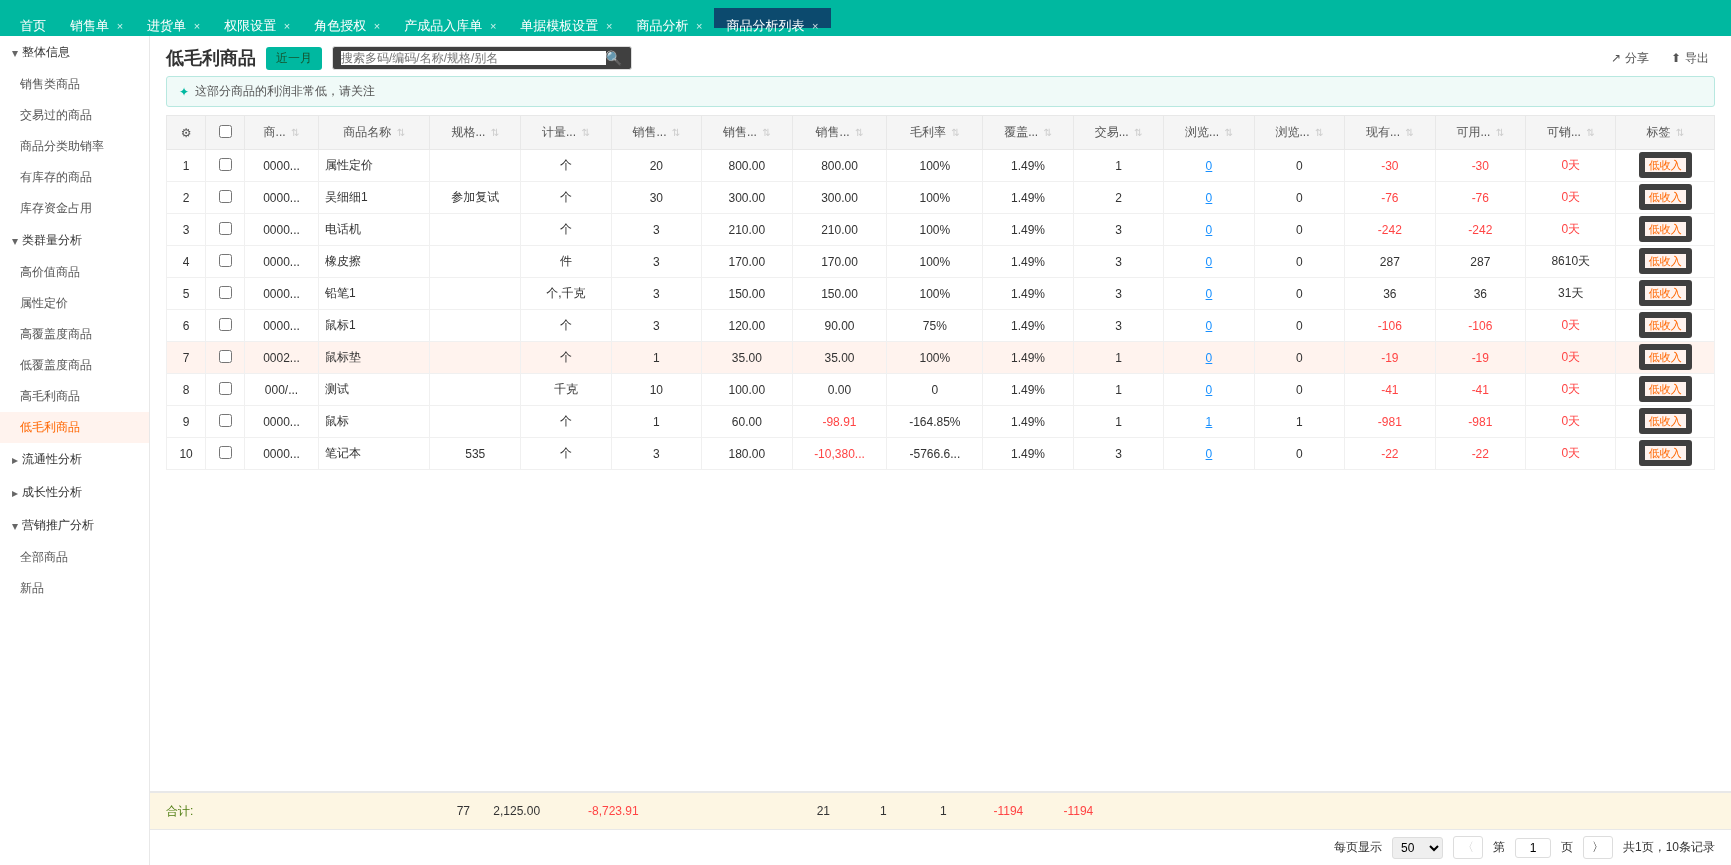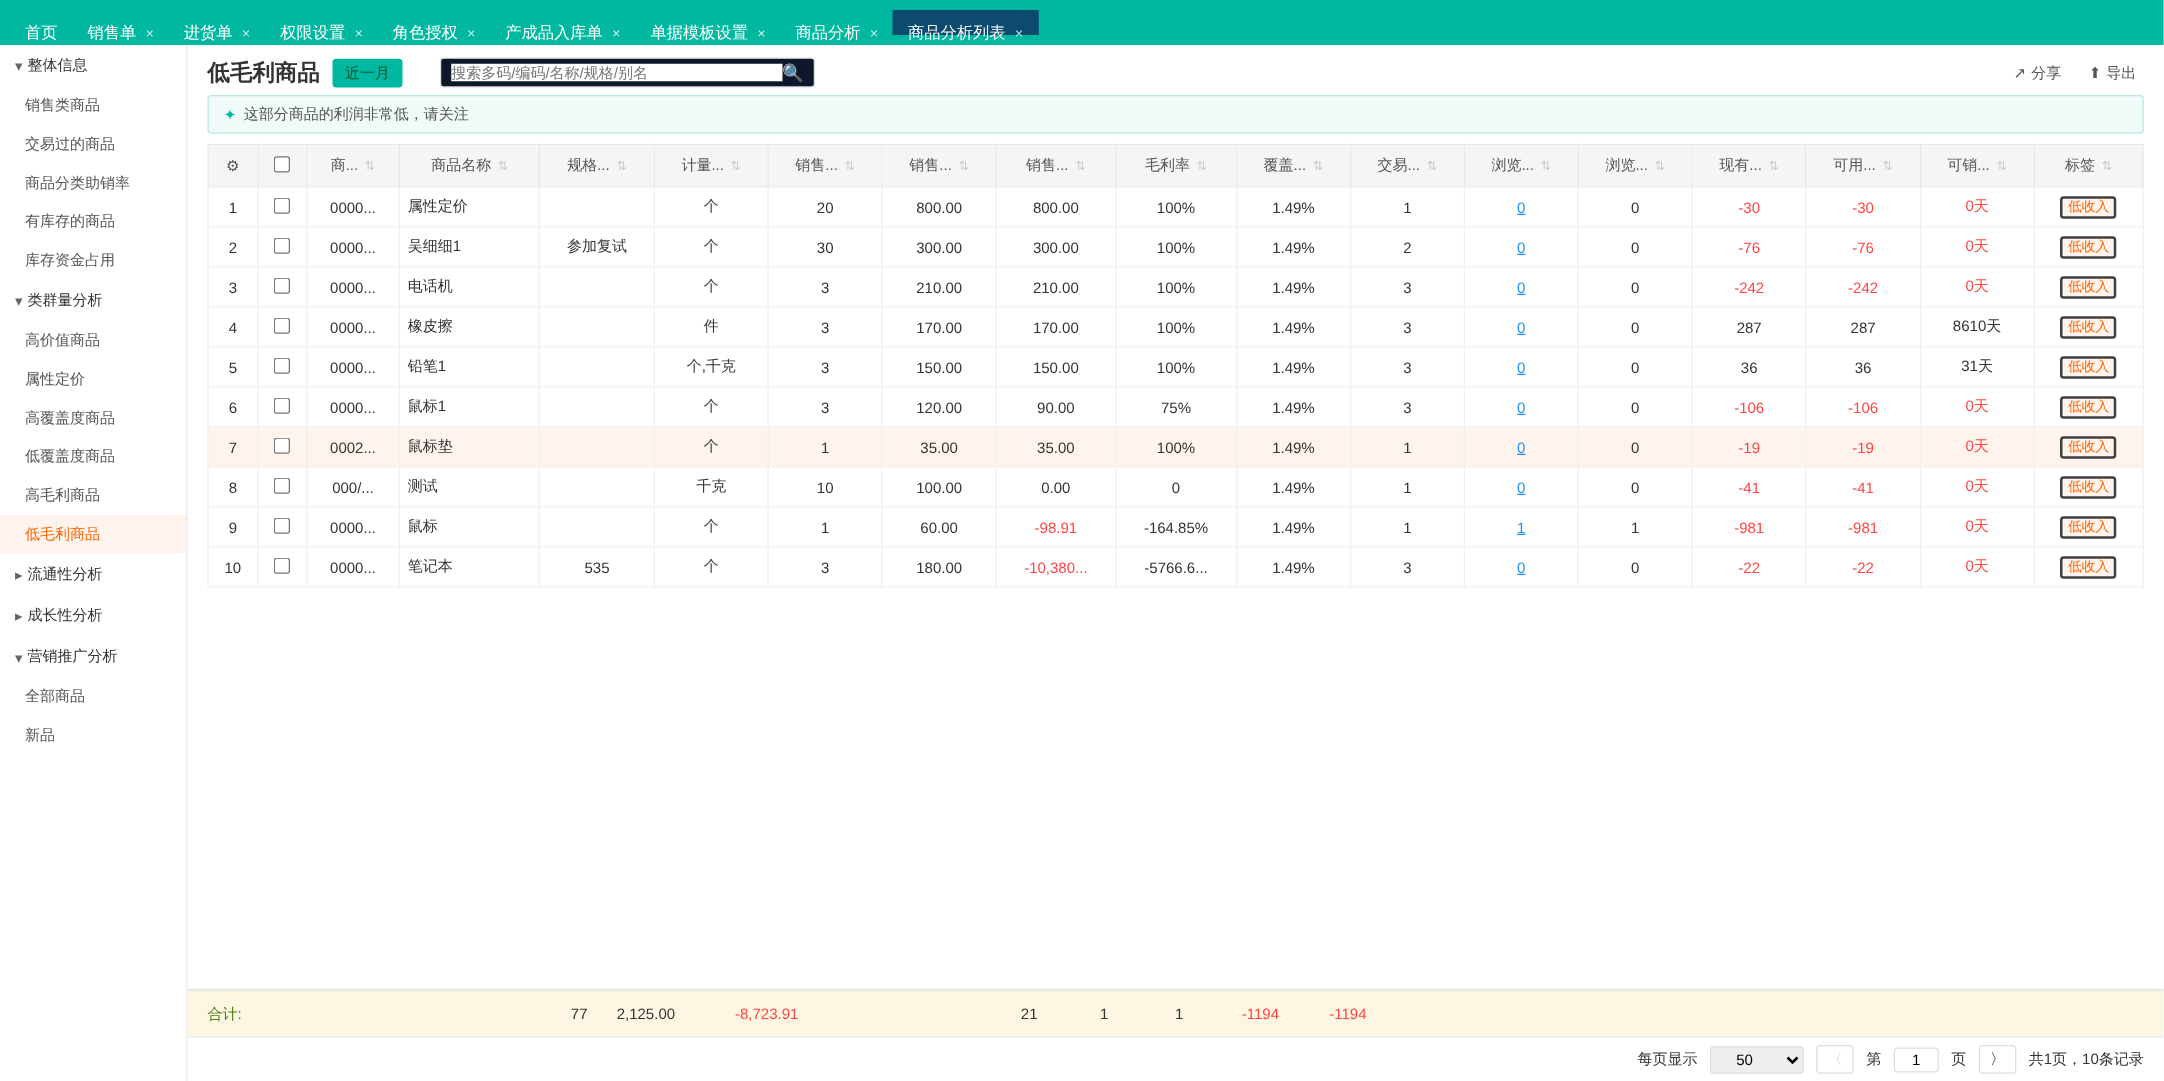--- a/index.html
+++ b/index.html
@@ -73,24 +73,23 @@
       padding: 3px 10px;
       font-size: 12px;
       cursor: pointer;
     }
     .search-box {
       display: flex;
       align-items: center;
       border: 1px solid #ddd;
       border-radius: 3px;
       padding: 3px 8px;
-      background: #0f172a;
+      background: #404040;
       flex: 1;
       max-width: 300px;
-      margin-left: 20px;
     }
     .search-box input {
       border: none;
       outline: none;
       font-size: 12px;
       width: 100%;
       color: #999;
     }
     .search-icon { color: #999; font-size: 14px; }
     .header-actions { margin-left: auto; display: flex; gap: 10px; }
@@ -149,21 +148,21 @@
     tbody td {
       padding: 7px 6px;
       text-align: center;
       border: 1px solid #f0f0f0;
       white-space: nowrap;
     }
     .td-link { color: #1890ff; text-decoration: underline; cursor: pointer; }
     .tag-low-income {
       background: #fff3ee;
       color: #ff6600;
-      border: 2px solid #404040;
+      border: 6px solid #404040;
       border-radius: 3px;
       padding: 1px 4px;
       font-size: 11px;
     }
     
     
     .total-bar {
       background: #fdf6e3;
       border-top: 2px solid #e8e8e8;
       display: flex;
@@ -181,21 +180,21 @@
       justify-content: flex-end;
       padding: 6px 16px;
       background: #fff;
       border-top: 1px solid #e8e8e8;
       gap: 10px;
       font-size: 12px;
     }
     .page-size-select {
       border: 1px solid #ddd;
       border-radius: 3px;
-      padding: 2px 16px;
+      padding: 2px 4px;
       font-size: 12px;
     }
     .pager-btn {
       border: 1px solid #ddd;
       background: #fff;
       padding: 2px 8px;
       cursor: pointer;
       border-radius: 3px;
       font-size: 12px;
     }

